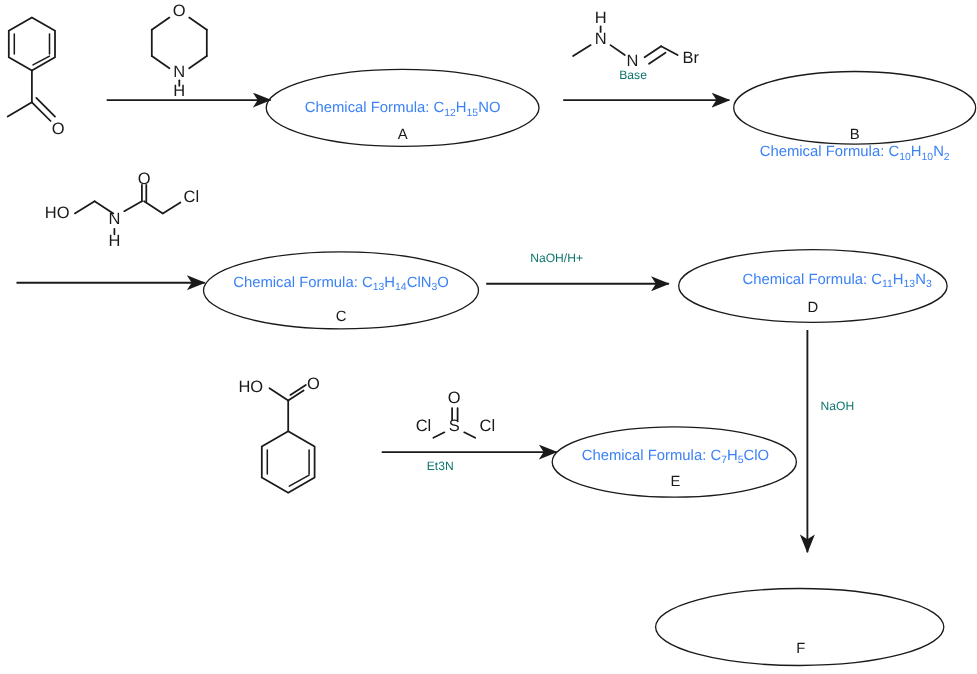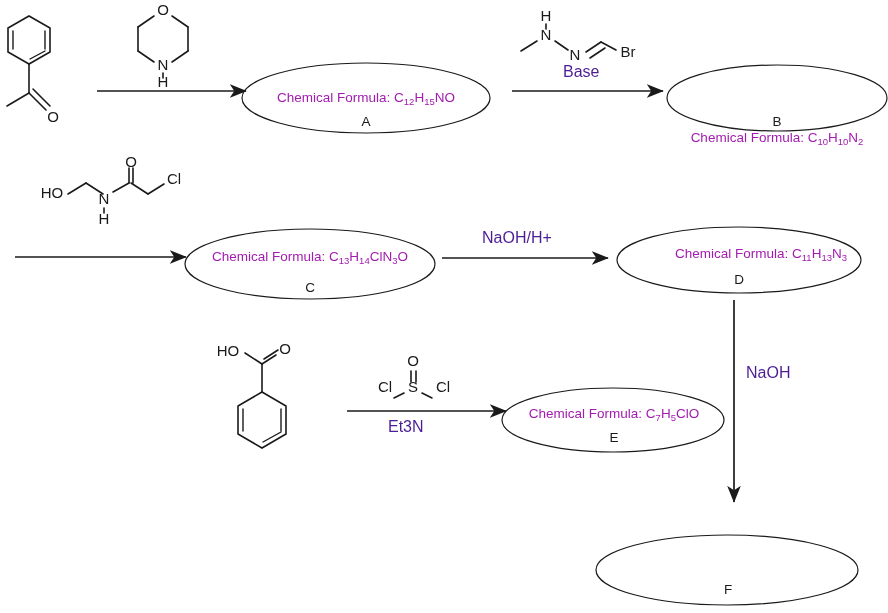--- a/index.html
+++ b/index.html
@@ -46,28 +46,28 @@
   }
   .atom-label {
     font-family: "Liberation Sans", sans-serif;
     font-size: 15px;
     fill: #1a1a1a;
     text-anchor: middle;
     dominant-baseline: middle;
   }
   .reagent-label {
     position: absolute;
-    font-size: 16px;
-    color: #4c1d95;
+    font-size: 11px;
+    color: #0f766e;
     white-space: nowrap;
   }
   .formula-text {
     position: absolute;
     font-size: 13.5px;
-    color: #a21caf;
+    color: #3b82f6;
     white-space: nowrap;
     text-align: center;
   }
   .formula-text sub {
     font-size: 9.5px;
     vertical-align: baseline;
     position: relative;
     bottom: -3px;
   }
   .node-letter {

